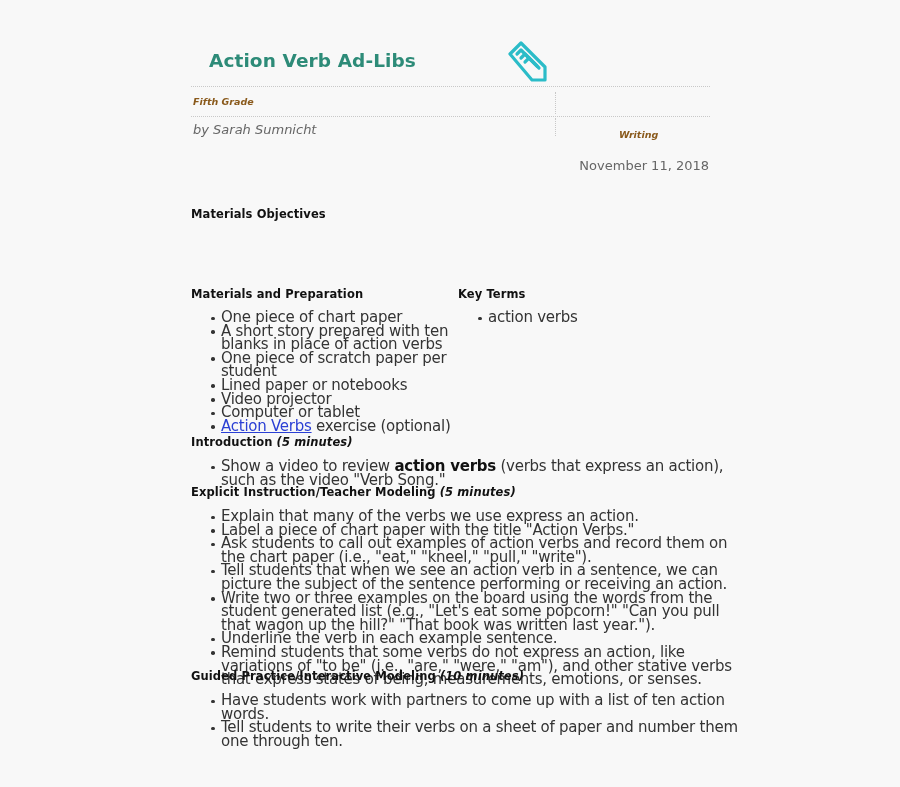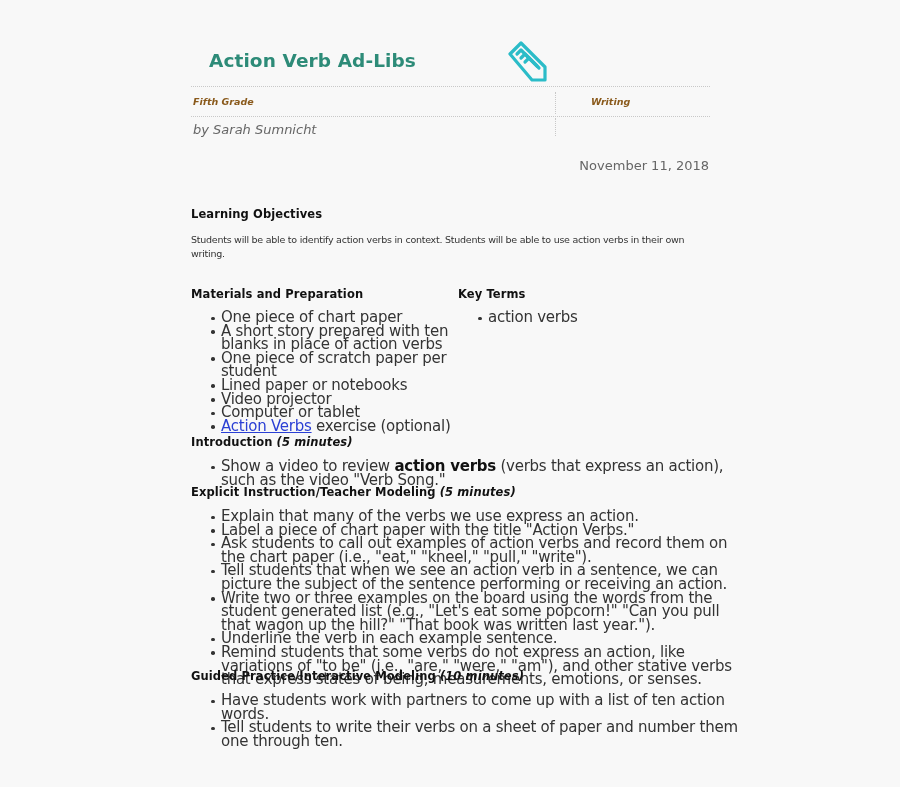--- a/index.html
+++ b/index.html
@@ -141,35 +141,34 @@
           </g>
         </svg>
       </span>
     </div>
   </div>
 
   <div class="dotline" style="top:86px;"></div>
 
   <div class="meta-row" style="top:96px;">
     <span class="meta-grade abs" style="left:2px;">Fifth Grade</span>
-    <span class="meta-subject abs" style="left:400px;">Writing</span>
+    <span class="meta-subject abs" style="left:428px;margin-top:33px;">Writing</span>
   </div>
   <div class="vsep" style="top:92px;height:22px;"></div>
 
   <div class="dotline" style="top:116px;"></div>
 
   <div class="meta-row" style="top:122px;">
     <span class="meta-author abs" style="left:2px;">by Sarah Sumnicht</span>
     <span class="meta-date abs" style="right:1px;margin-top:36px;">November 11, 2018</span>
   </div>
   <div class="vsep" style="top:118px;height:18px;"></div>
 
 
-  <h2 class="section-h abs" style="top:207px;left:0;">Learning Objectives</h2>
-  <p class="body-text abs" style="top:233px;left:0;width:515px;margin:0;">Students will be able to identify action verbs in context. Students will be able to use action verbs in their own writing.</p>
+  <h2 class="section-h abs" style="top:207px;left:0;">Materials Objectives</h2>
 
   <h2 class="section-h abs" style="top:287px;left:0;">Materials and Preparation</h2>
   <ul class="bul abs" style="top:311px;left:0;width:250px;">
     <li>One piece of chart paper</li>
     <li>A short story prepared with ten blanks in place of action verbs</li>
     <li>One piece of scratch paper per student</li>
     <li>Lined paper or notebooks</li>
     <li>Video projector</li>
     <li>Computer or tablet</li>
     <li><span class="link">Action Verbs</span><span> exercise (optional)</span></li>

